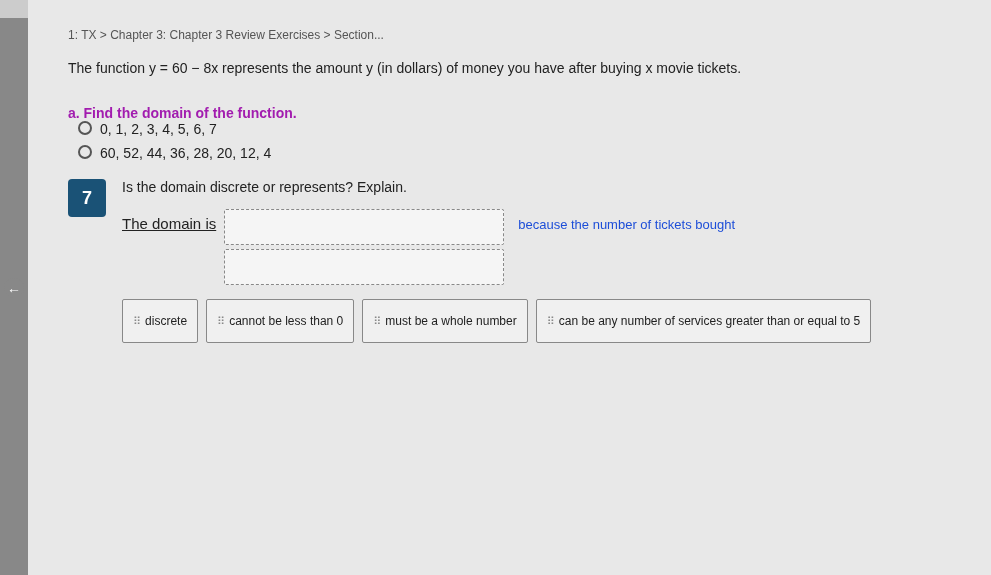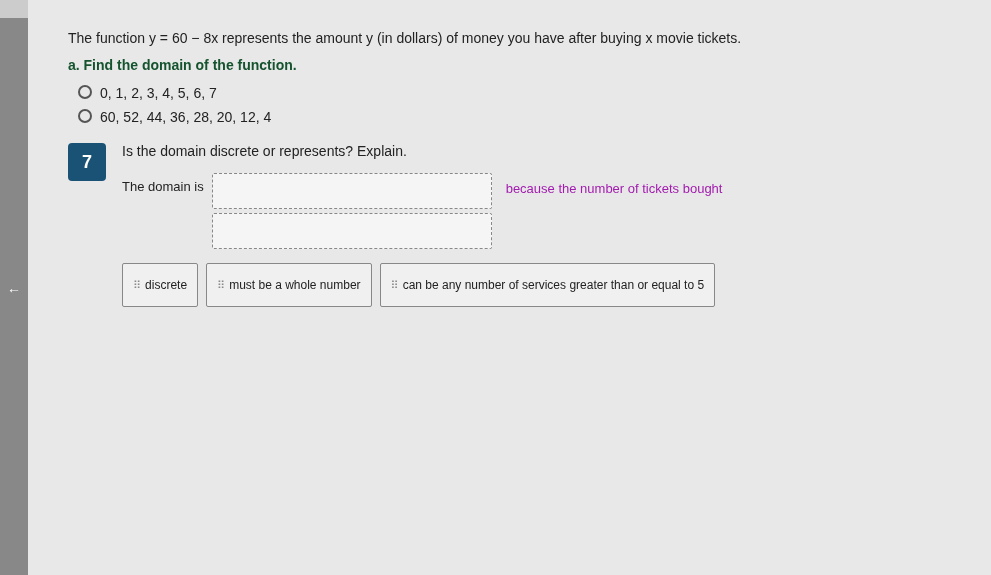--- a/index.html
+++ b/index.html
@@ -24,28 +24,28 @@
       overflow: hidden;
     }
     .breadcrumb {
       font-size: 12px;
       color: #555;
       margin-bottom: 16px;
     }
     .function-text {
       font-size: 14px;
       color: #222;
-      margin-bottom: 8px;
+      margin-bottom: 26px;
       line-height: 1.5;
     }
     .part-label {
       font-size: 14px;
       font-weight: bold;
-      color: #14532d;
-      margin-bottom: 12px;
+      color: #a21caf;
+      margin-bottom: 0;
     }
     .options-list {
       list-style: none;
       margin-bottom: 18px;
       margin-left: 10px;
     }
     .options-list li {
       font-size: 14px;
       color: #222;
       margin-bottom: 8px;
@@ -83,24 +83,25 @@
     }
     .question-content {
       flex: 1;
     }
     .question-text {
       font-size: 14px;
       color: #222;
       margin-bottom: 14px;
     }
     .domain-label {
-      font-size: 13px;
+      font-size: 15px;
       color: #222;
       white-space: nowrap;
       padding-top: 6px;
+      text-decoration: underline;
     }
     .dashed-box-container {
       display: flex;
       flex-direction: column;
       gap: 4px;
     }
     .dashed-box {
       border: 1.5px dashed #888;
       background: #f5f5f5;
       min-width: 280px;
@@ -109,21 +110,21 @@
     }
     .dashed-box-wide {
       border: 1.5px dashed #888;
       background: #f5f5f5;
       min-width: 280px;
       height: 36px;
       border-radius: 2px;
     }
     .because-text {
       font-size: 13px;
-      color: #a21caf;
+      color: #1d4ed8;
       padding-top: 8px;
       margin-left: 6px;
       white-space: nowrap;
     }
     .drag-options {
       display: flex;
       flex-wrap: wrap;
       gap: 8px;
       margin-top: 14px;
       margin-left: 0;
@@ -176,20 +177,21 @@
   </style>
 </head>
 <body>
 
 <div class="sidebar">
   <div class="top-bar"></div>
   <div class="arrow-btn">←</div>
 </div>
 
 <div class="main-content">
+  <div class="breadcrumb">1: TX &gt; Chapter 3: Chapter 3 Review Exercises &gt; Section...</div>
 
   <div class="function-text">The function y = 60 − 8x represents the amount y (in dollars) of money you have after buying x movie tickets.</div>
 
   <div class="part-label">a. Find the domain of the function.</div>
 
   <ul class="options-list">
     <li>
       <span class="radio-circle"></span>
       <span>0, 1, 2, 3, 4, 5, 6, 7</span>
     </li>
@@ -208,18 +210,19 @@
         <div class="domain-label">The domain is</div>
         <div class="dashed-box-container">
           <div class="dashed-box"></div>
           <div class="dashed-box-wide"></div>
         </div>
         <div class="because-text">because the number of tickets bought</div>
       </div>
 
       <div class="drag-options">
         <div class="drag-chip">discrete</div>
+        <div class="drag-chip">cannot be less than 0</div>
         <div class="drag-chip">must be a whole number</div>
         <div class="drag-chip">can be any number of services greater than or equal to 5</div>
       </div>
     </div>
   </div>
 </div>
 
 </body></html>

